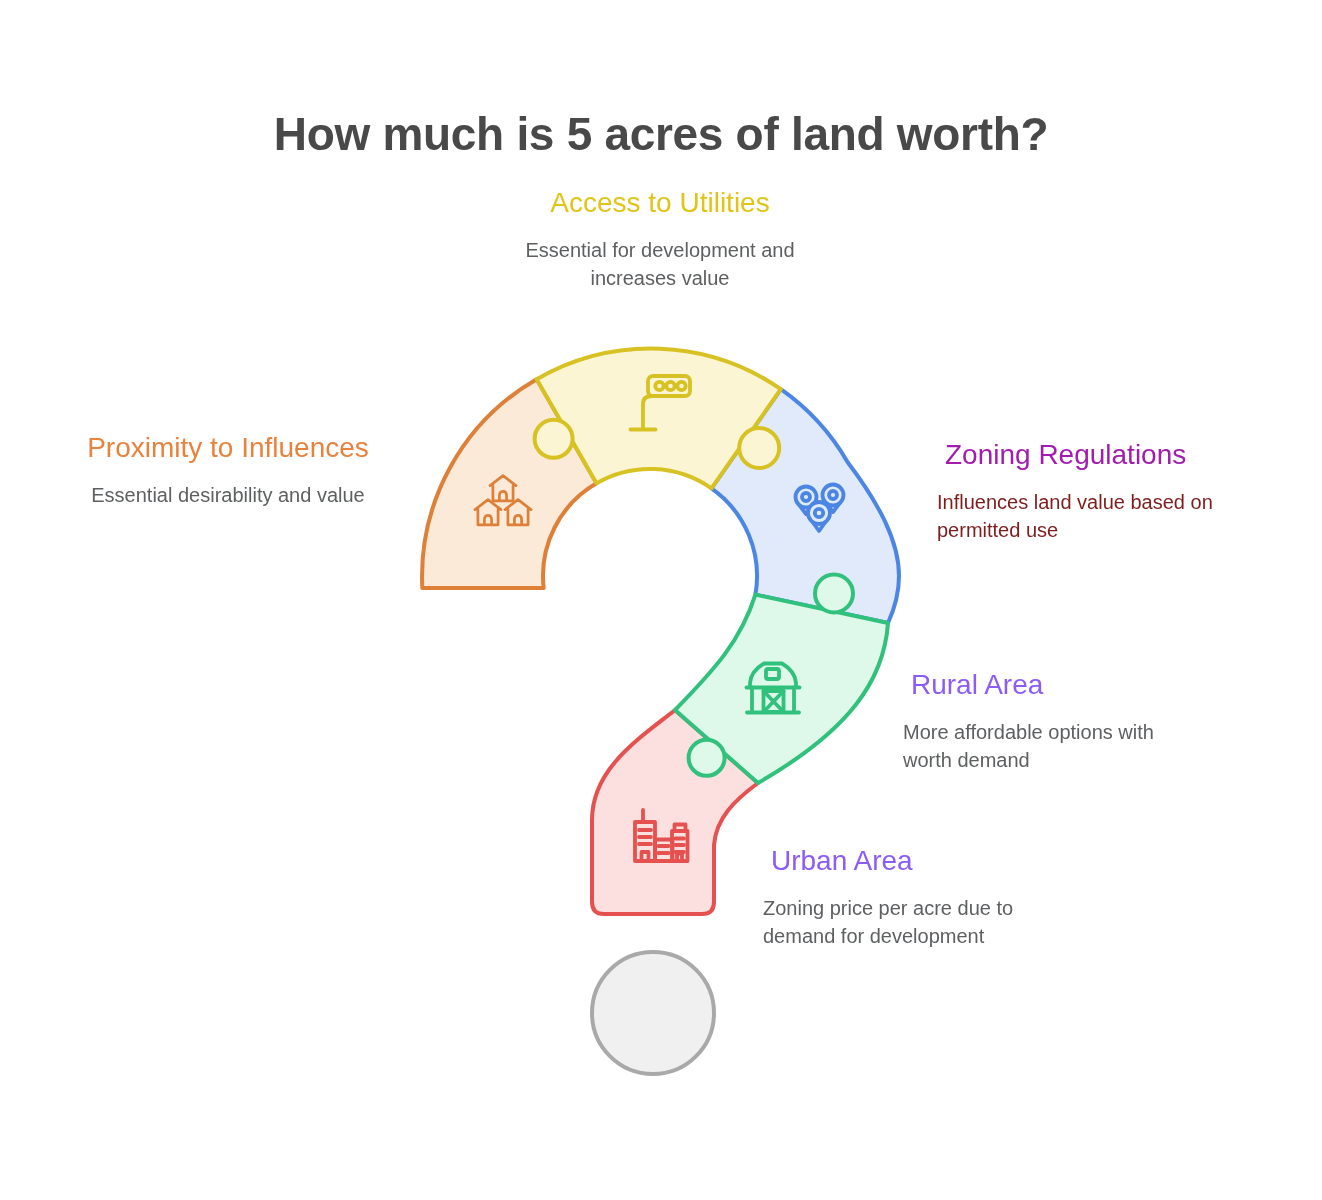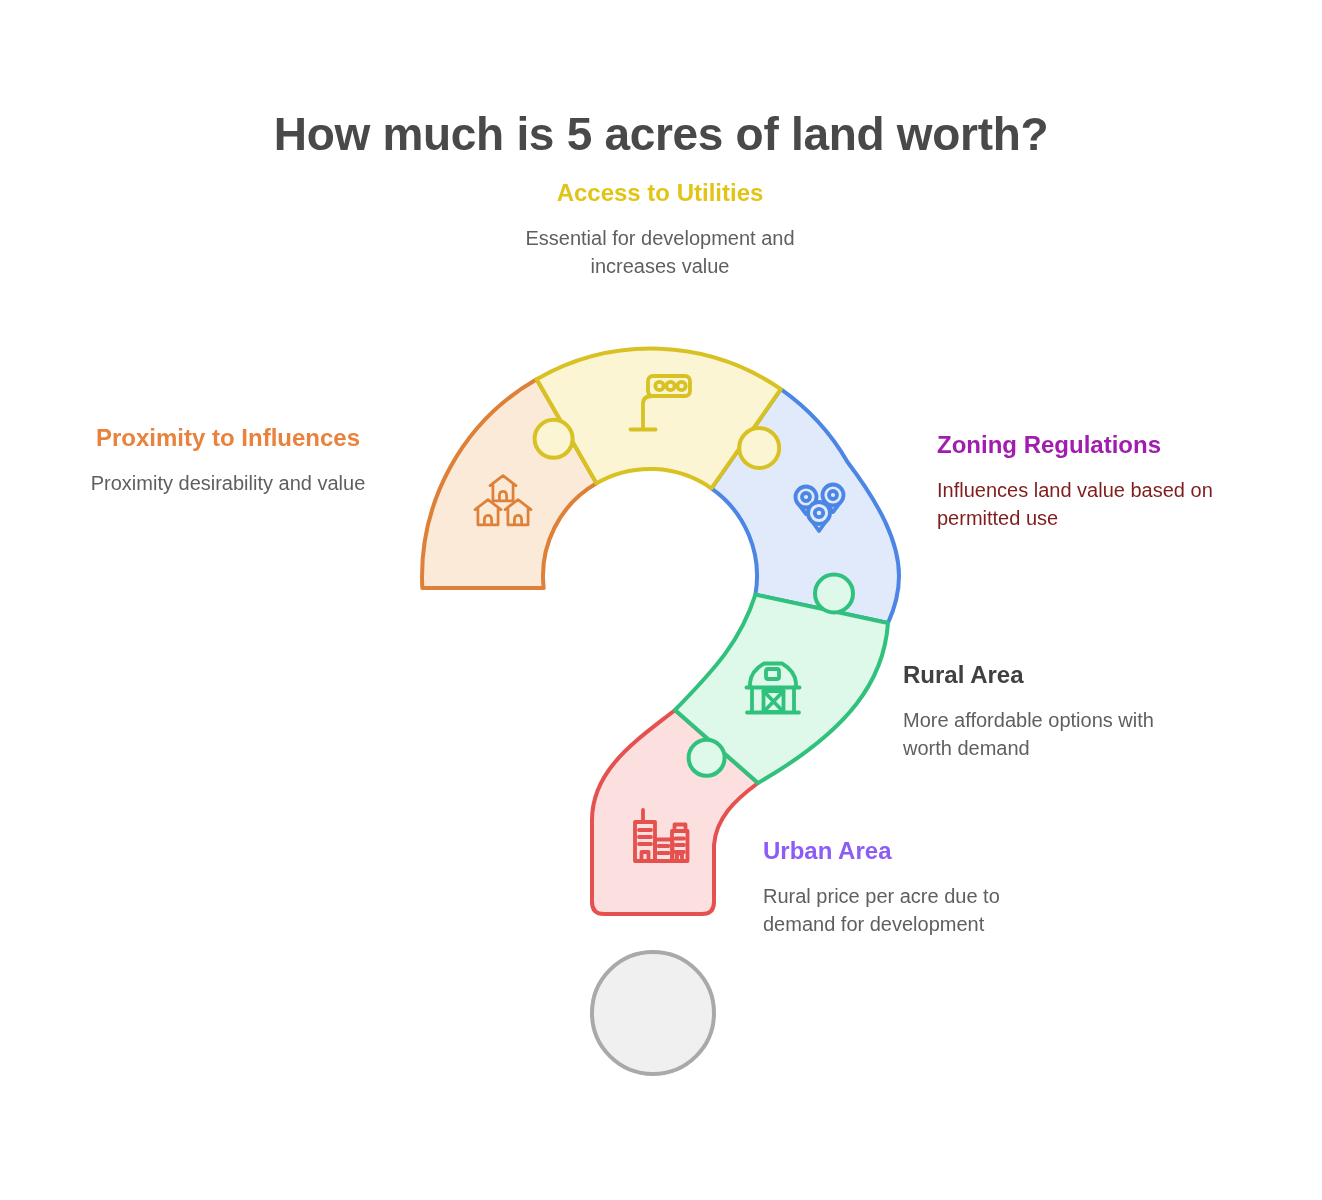--- a/index.html
+++ b/index.html
@@ -7,21 +7,21 @@
     position:relative;width:1322px;height:1200px;background:#ffffff;
     font-family:"Liberation Sans", sans-serif;overflow:hidden;
   }
   .figure{position:absolute;left:0;top:0;width:1322px;height:1200px;}
   .page-title{
     position:absolute;left:0;top:76px;width:100%;text-align:center;
     font-size:46px;font-weight:bold;letter-spacing:-0.3px;
   }
   .section{position:absolute;}
   .section h2{
-    margin:0;font-size:24px;font-weight:bold;line-height:1.15;letter-spacing:0;
+    margin:8px;font-size:28px;font-weight:normal;line-height:1.15;letter-spacing:0;
   }
   .section p{
     margin:17px 0 0 0;font-size:20px;line-height:1.4;
   }
   .sec-utilities{left:410px;top:179px;width:500px;text-align:center;}
   .sec-utilities p{max-width:340px;margin-left:auto;margin-right:auto;}
   .sec-amenities{left:28px;top:424px;width:400px;text-align:center;}
   .sec-zoning{left:937px;top:431px;width:330px;}
   .sec-zoning p{max-width:310px;}
   .sec-rural{left:903px;top:661px;width:300px;}
@@ -133,31 +133,31 @@
     </g>
   </svg>
 
   <div class="section sec-utilities">
     <h2 style="color: rgb(226, 196, 22);">Access to Utilities</h2>
     <p style="color: rgb(93, 95, 97);">Essential for development and increases value</p>
   </div>
 
   <div class="section sec-amenities">
     <h2 style="color: rgb(232, 130, 60);">Proximity to Influences</h2>
-    <p style="color: rgb(93, 95, 97);">Proximity desirability and value</p>
+    <p style="color: rgb(93, 95, 97);">Essential desirability and value</p>
   </div>
 
   <div class="section sec-zoning">
     <h2 style="color: #a21caf;">Zoning Regulations</h2>
     <p style="color: #7f1d1d;">Influences land value based on permitted use</p>
   </div>
 
   <div class="section sec-rural">
-    <h2 style="color: #404040;">Rural Area</h2>
+    <h2 style="color: #8b5cf6;">Rural Area</h2>
     <p style="color: rgb(93, 95, 97);">More affordable options with worth demand</p>
   </div>
 
   <div class="section sec-urban">
     <h2 style="color: #8b5cf6;">Urban Area</h2>
-    <p style="color: rgb(93, 95, 97);">Rural price per acre due to demand for development</p>
+    <p style="color: rgb(93, 95, 97);">Zoning price per acre due to demand for development</p>
   </div>
 
 </div>
 
 </body></html>

